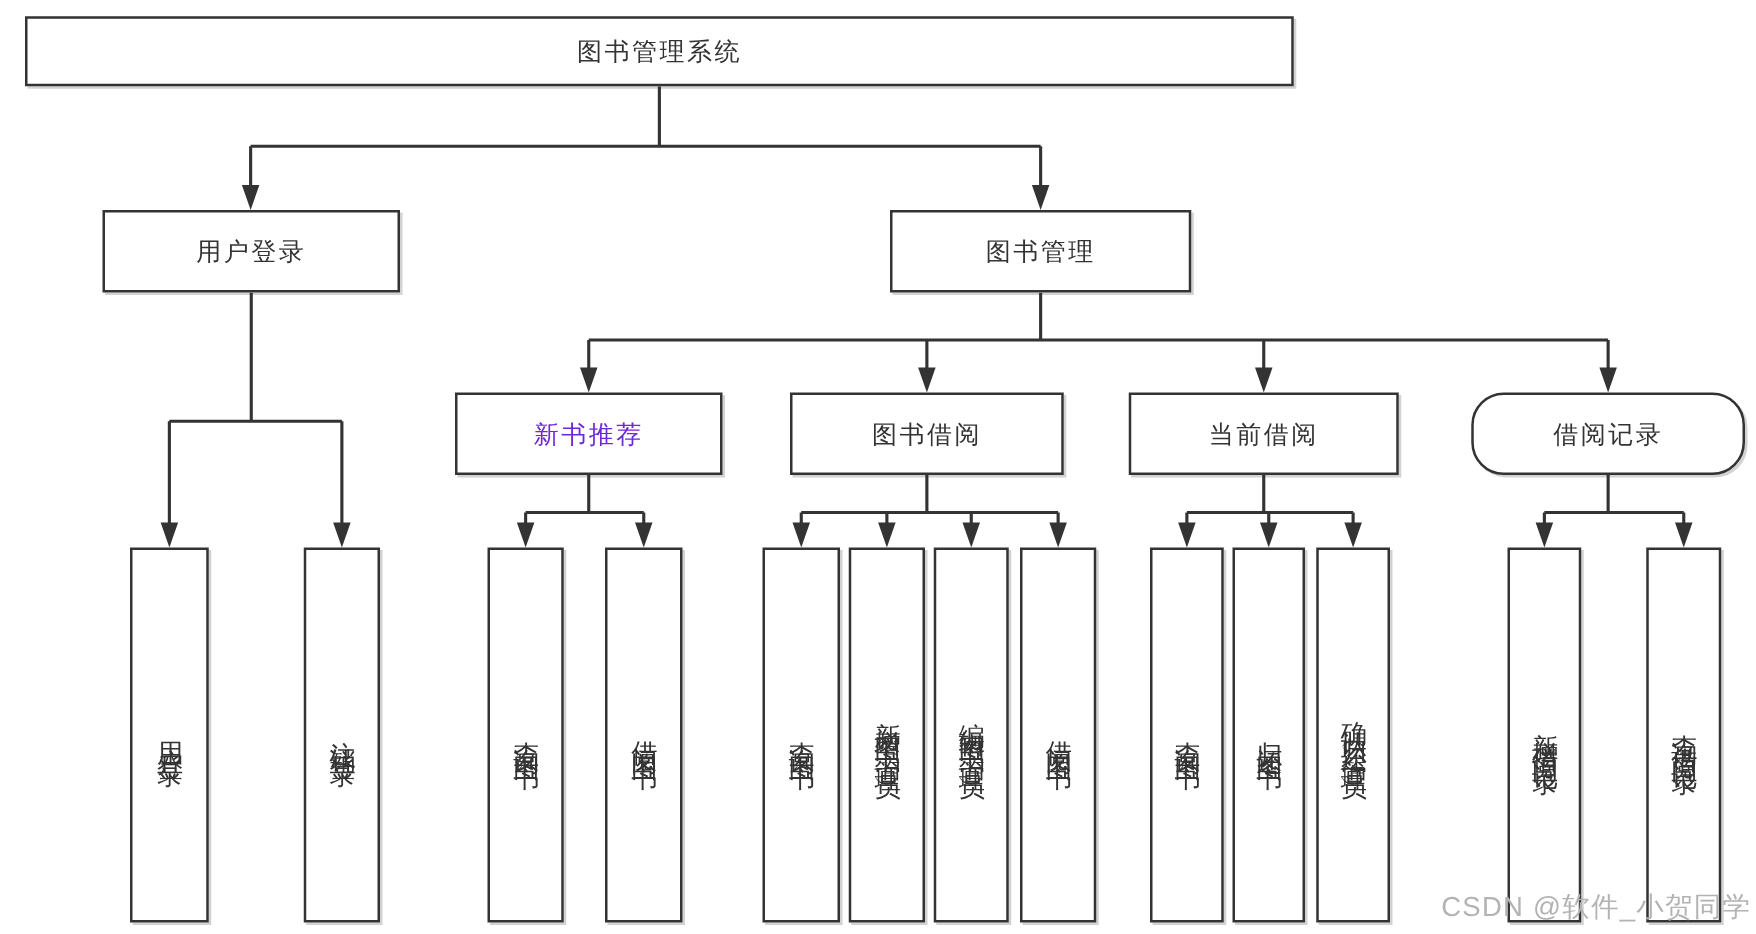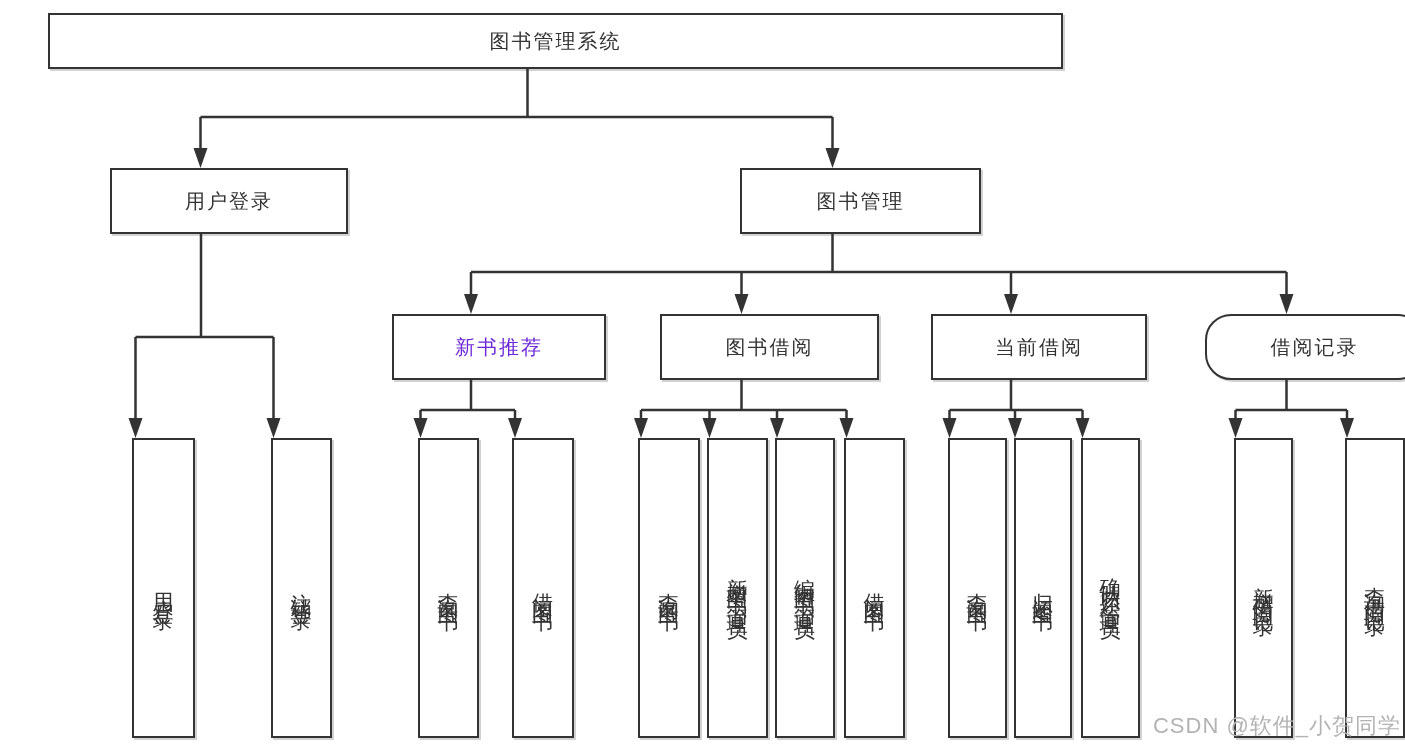--- a/index.html
+++ b/index.html
@@ -14,21 +14,20 @@
   .node{
     position:absolute;
     box-sizing:border-box;
     background:#ffffff;
     border:2px solid #333333;
     box-shadow:2px 2px 0 rgba(51,51,51,0.22);
     display:flex;align-items:center;justify-content:center;
     color:#333333;
     z-index:2;
     text-align:center;
-    margin-left:28px;
   }
   .h{font-size:20px;letter-spacing:2px;white-space:nowrap;}
   .v{
     writing-mode:vertical-rl;
     text-orientation:mixed;
     font-size:21px;
     letter-spacing:6px;
     line-height:1;
   }
   .watermark{

